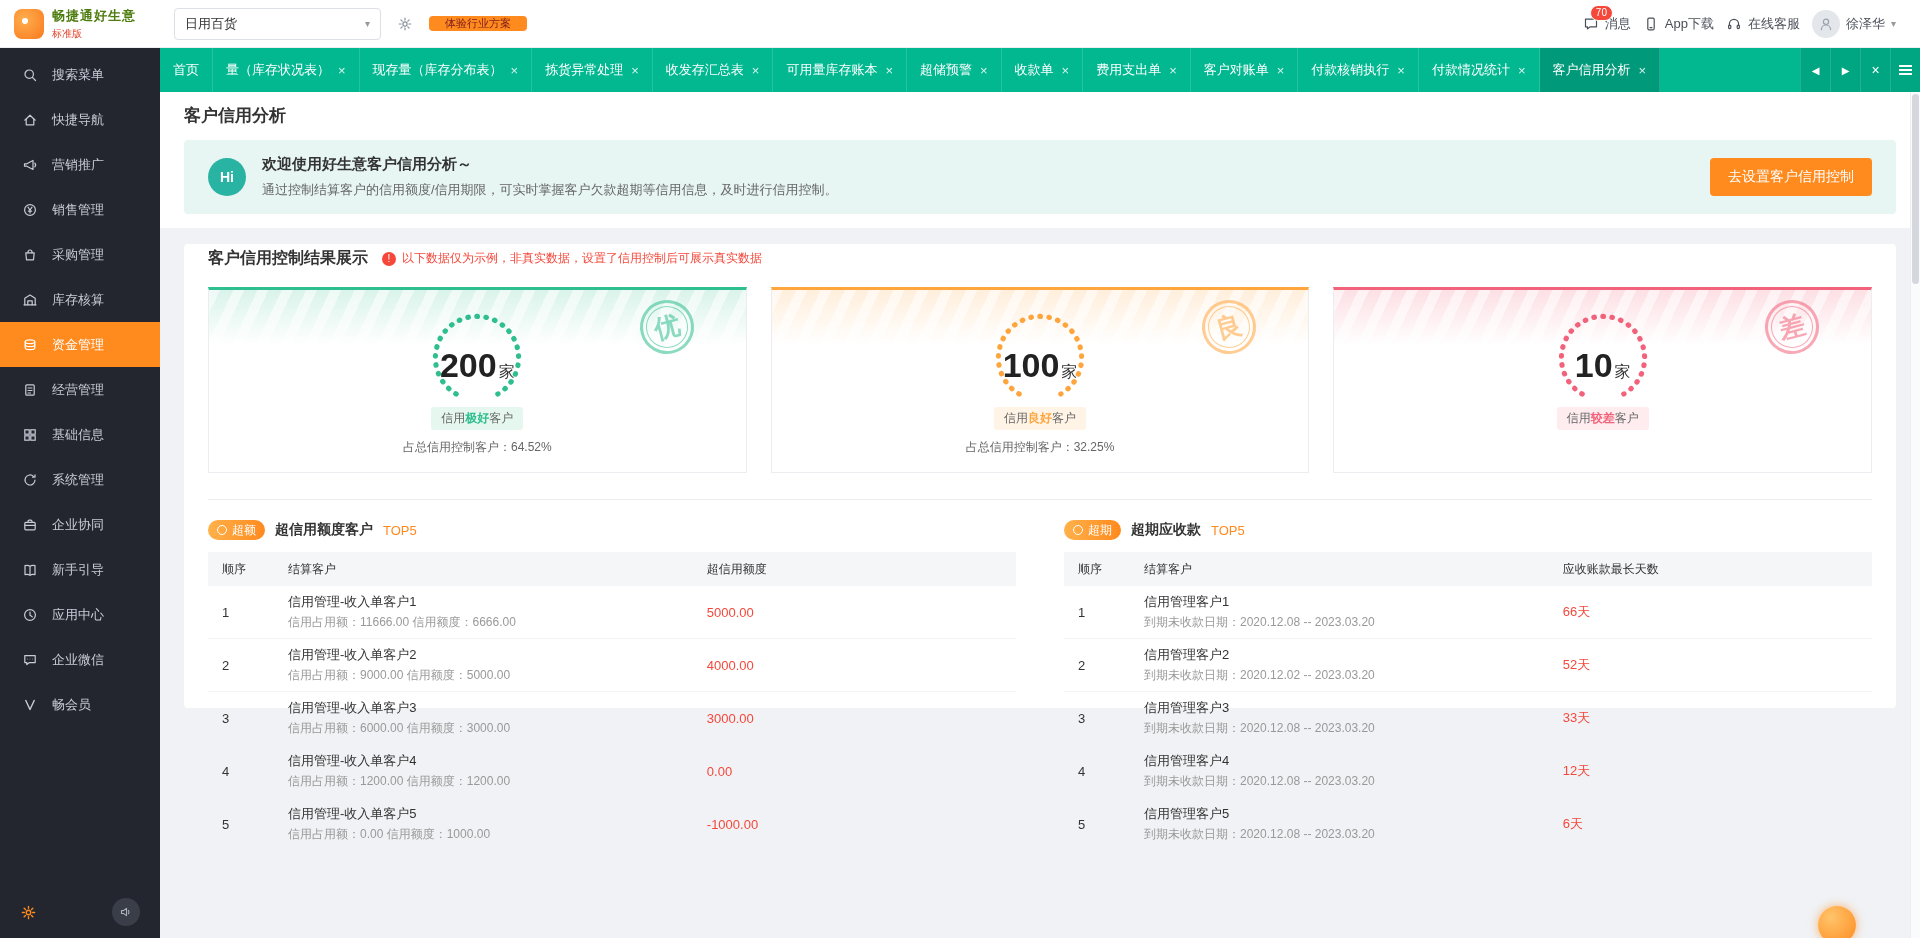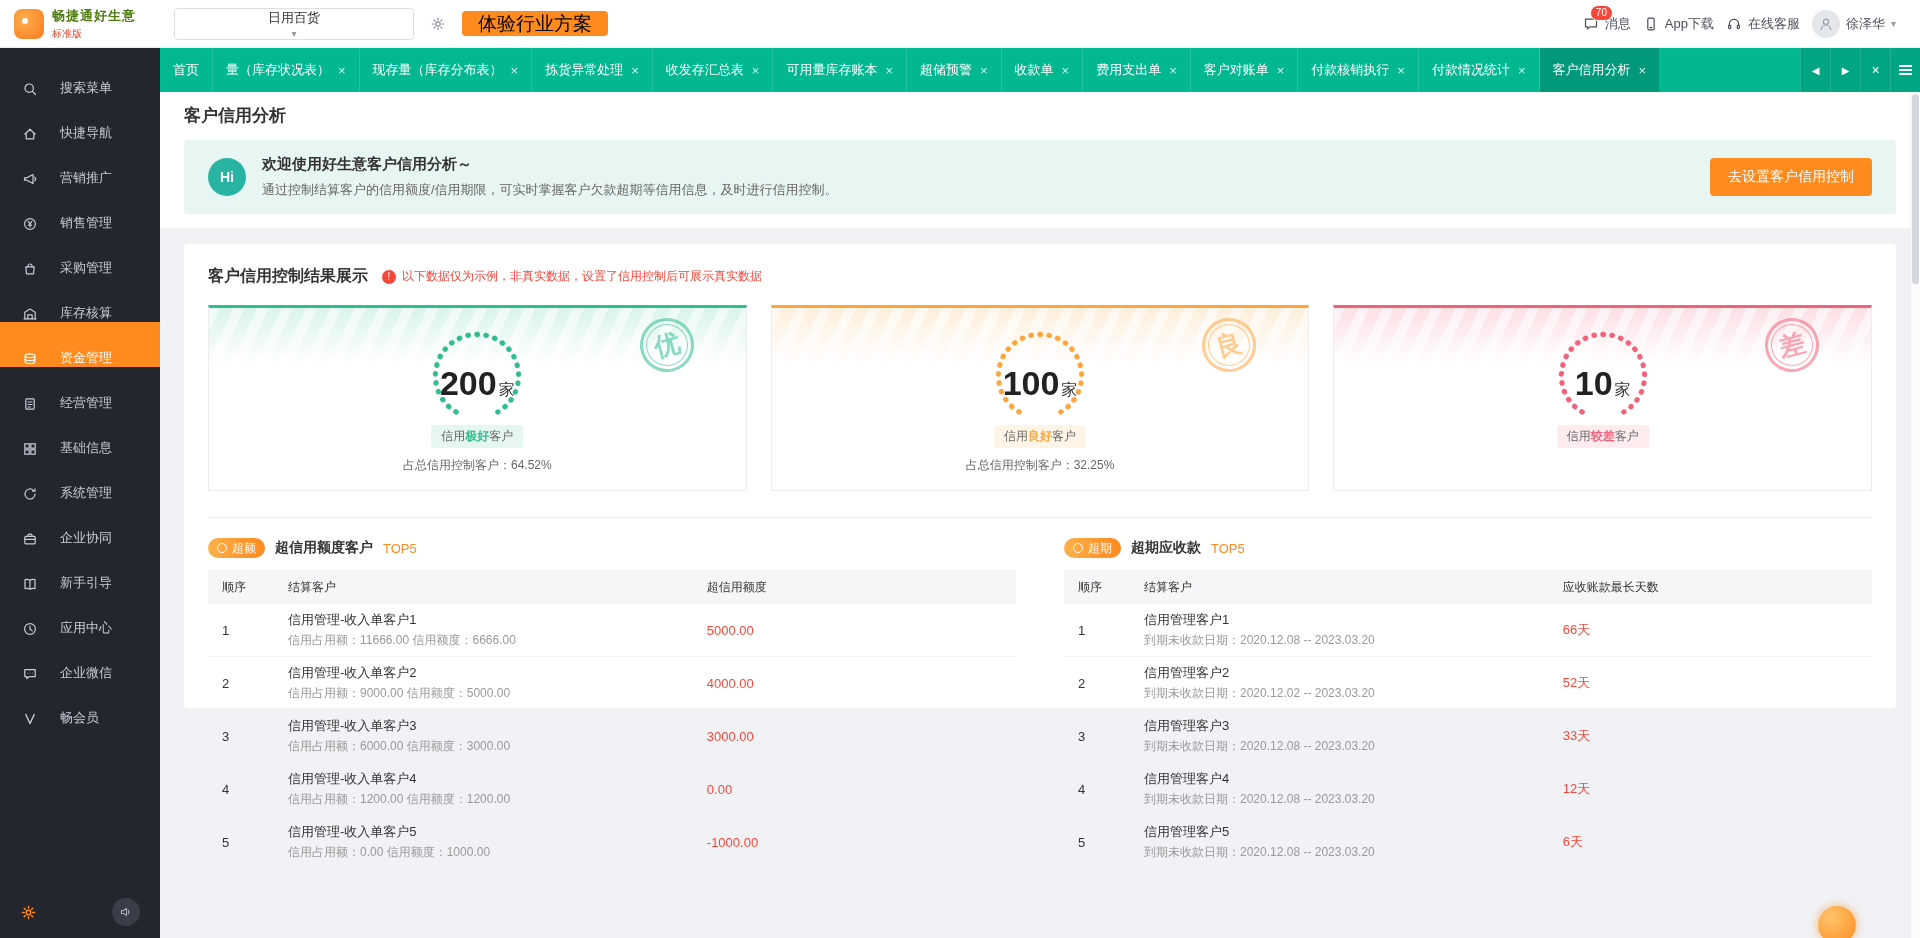--- a/index.html
+++ b/index.html
@@ -8,35 +8,35 @@
   body { font-family:"Liberation Sans","DejaVu Sans",sans-serif; background:#F0F2F5; color:#333; font-size:13px; }
   svg { display:block; }
 
   
   .topbar { height:48px; background:#fff; display:flex; align-items:center; border-bottom:1px solid #ECEEF1; position:relative; z-index:5; }
   .logo { width:160px; display:flex; align-items:center; gap:8px; padding-left:14px; flex:none; }
   .logo-mark { width:30px; height:30px; border-radius:8px; background:radial-gradient(circle at 35% 35%, #FFAE4D, #F97A1F); position:relative; flex:none; }
   .logo-mark::after { content:""; position:absolute; width:6px; height:6px; border-radius:50%; background:#fff; left:8px; top:9px; }
   .logo-title { font-size:13px; font-weight:bold; color:#4d7c0f; white-space:nowrap; letter-spacing:1px; }
   .logo-badge { font-size:10px; color:#E0452B; margin-top:2px; }
-  .industry-select { width:240px; height:32px; border:1px solid #DCDFE6; border-radius:4px; display:flex; align-items:center; justify-content:space-between; padding:0 10px; font-size:13px; color:#333; margin-left:14px; background:#fff; cursor:pointer;flex-direction:column; }
+  .industry-select { width:207px; height:32px; border:1px solid #DCDFE6; border-radius:4px; display:flex; align-items:center; justify-content:space-between; padding:0 10px; font-size:13px; color:#333; margin-left:14px; background:#fff; cursor:pointer; }
   .chev { color:#999; font-size:10px; }
   .top-gear { margin-left:16px; color:#8A8F99; cursor:pointer; }
-  .trial-btn { margin-left:16px; height:25px; padding:0 16px; background:#FF8A1E; color:#000000; border:none; border-radius:4px; font-size:19px; cursor:pointer; }
+  .trial-btn { margin-left:16px; height:15px; padding:0 16px; background:#FF8A1E; color:#7f1d1d; border:none; border-radius:4px; font-size:11px; cursor:pointer; }
   .topbar-right { margin-left:auto; display:flex; align-items:center; gap:12px; padding-right:24px; }
   .top-item { display:flex; align-items:center; gap:6px; font-size:13px; color:#4A4F58; position:relative; cursor:pointer; }
   .msg-badge { position:absolute; top:-10px; left:7px; background:#F5483B; color:#fff; font-size:10px; line-height:1; border-radius:9px; padding:2px 5px; border:1px solid #fff; }
   .avatar { width:28px; height:28px; border-radius:50%; background:#E3E6EB; display:flex; align-items:center; justify-content:center; color:#9AA1AD; }
 
   
   .body-row { display:flex; height:890px; }
 
   
   .sidebar { width:160px; background:#23262F; display:flex; flex-direction:column; flex:none; padding-top:4px; }
-  .side-item { height:45px; display:flex; align-items:flex-end; gap:22px; padding-left:22px; color:#C9CCD6; font-size:13px; cursor:pointer; white-space:nowrap; }
+  .side-item { height:45px; display:flex; align-items:center; gap:14px; padding-left:22px; color:#C9CCD6; font-size:13px; cursor:pointer; white-space:nowrap; }
   .side-item.active { background:#FF8A1E; color:#fff; }
   .sidebar-footer { margin-top:auto; height:52px; display:flex; align-items:center; justify-content:space-between; padding:0 20px; }
   .footer-gear { color:#FF8A1E; cursor:pointer; }
   .footer-horn { width:28px; height:28px; border-radius:50%; background:#3A3E49; color:#AEB3BE; display:flex; align-items:center; justify-content:center; cursor:pointer; }
 
   
   .main-col { flex:1; display:flex; flex-direction:column; min-width:0; }
   .tabbar { height:44px; background:#01B890; display:flex; align-items:stretch; color:#fff; flex:none; }
   .tabs { display:flex; flex:1; min-width:0; overflow:hidden; }
   .tab { display:flex; align-items:center; gap:8px; padding:0 13px; font-size:13px; white-space:nowrap; border-right:1px solid rgba(255,255,255,0.14); cursor:pointer; }
@@ -50,21 +50,21 @@
   
   .content { flex:1; overflow:hidden; }
   .page-header-block { background:#fff; padding:0 24px 14px; }
   .page-title { font-size:17px; font-weight:bold; color:#333; line-height:48px; }
   .banner { background:#E7F6F3; border-radius:4px; display:flex; align-items:center; padding:15px 24px; gap:16px; }
   .hi-circle { width:38px; height:38px; border-radius:50%; background:#29B3A2; color:#fff; display:flex; align-items:center; justify-content:center; font-weight:bold; font-size:14px; flex:none; }
   .banner-title { font-size:15px; font-weight:bold; color:#333; }
   .banner-sub { font-size:13px; color:#666; margin-top:7px; }
   .banner-btn { margin-left:auto; background:#FF8A1E; color:#fff; border:none; border-radius:4px; height:38px; padding:4px 18px; font-size:14px; cursor:pointer; flex:none; }
 
-  .main-card { background:#fff; margin:16px 24px; border-radius:4px; padding:22px 24px; height:464px; }
+  .main-card { background:#fff; margin:16px 24px; border-radius:4px; padding:4px 24px; height:464px; }
   .card-head { display:flex; align-items:center; gap:14px; }
   .card-title { font-size:16px; font-weight:bold; }
   .note { display:flex; align-items:center; gap:6px; color:#F5483B; font-size:12px; }
   .note-icon { width:14px; height:14px; border-radius:50%; background:#F5483B; color:#fff; font-size:10px; display:flex; align-items:center; justify-content:center; flex:none; }
   .note-icon::before { content:"!"; }
 
   
   .stats-row { display:flex; gap:24px; margin-top:18px; }
   .stat-card { flex:1; border:1px solid #EBEDF0; position:relative; height:186px; text-align:center; overflow:hidden; background:#fff; }
   .stat-card::before { content:""; position:absolute; left:0; right:0; top:0; height:56px; pointer-events:none; }

